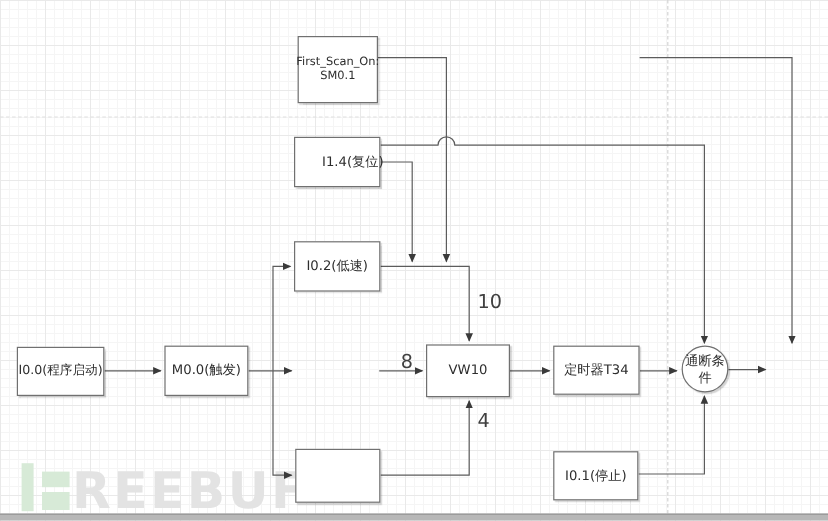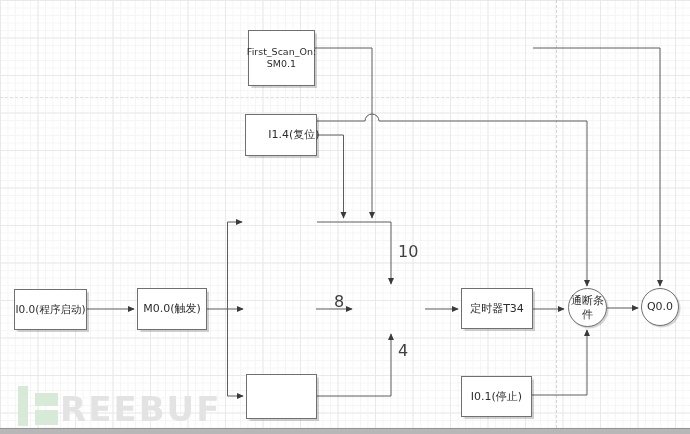--- a/index.html
+++ b/index.html
@@ -25,21 +25,21 @@
   }
   .node .lbl{display:block;white-space:nowrap;}
   .small{font-size:9.5px;}
   .tight{font-size:10.5px;}
   .circle{border-radius:50%;white-space:normal;padding:1px;}
   .circle .lbl{white-space:normal;}
   .edge-label{position:absolute;font-size:16px;color:#404040;z-index:3;}
   .wm{position:absolute;z-index:0;}
   .wm-bar{background:#d7ead7;}
   .wm-text{
-    left:60px;top:389px;font-size:34px;font-weight:bold;letter-spacing:2px;
+    left:60px;top:389px;font-size:42px;font-weight:bold;letter-spacing:2px;
     color:#e3e3e3;font-family:"DejaVu Sans","Liberation Sans",sans-serif;line-height:40px;
   }
   .bottom-bar{position:absolute;left:0;top:428px;width:690px;height:6px;background:#b7b7b7;border-top:1px solid #949494;z-index:4;box-sizing:border-box;}
 </style>
 </head>
 <body>
 
 <div id="canvas">
 
   <div class="pb-h"></div>
@@ -78,49 +78,52 @@
   <div class="node small" style="left:248px;top:30px;width:67px;height:56px;">
     <span class="lbl">First_Scan_On:</span>
     <span class="lbl">SM0.1</span>
   </div>
 
 
   <div class="node" style="left:245px;top:114px;width:72px;height:42px;padding-left:26px;">
     <span class="lbl">I1.4(复位)</span>
   </div>
 
+  <div class="node" style="left:245px;top:201px;width:72px;height:42px;">
+    <span class="lbl">I0.2(低速)</span>
+  </div>
 
   <div class="node tight" style="left:14px;top:289px;width:73px;height:41px;">
     <span class="lbl">I0.0(程序启动)</span>
   </div>
 
   <div class="node" style="left:137px;top:288px;width:70px;height:42px;">
     <span class="lbl">M0.0(触发)</span>
   </div>
 
 
+  <div class="node" style="left:355px;top:287px;width:70px;height:44px;">
+    <span class="lbl">VW10</span>
+  </div>
 
   <div class="node" style="left:461px;top:288px;width:72px;height:41px;">
     <span class="lbl">定时器T34</span>
   </div>
 
   <div class="node" style="left:246px;top:374px;width:71px;height:45px;">
     <span class="lbl"></span>
   </div>
 
   <div class="node" style="left:461px;top:376px;width:71px;height:41px;">
     <span class="lbl">I0.1(停止)</span>
   </div>
 
   <div class="node circle" style="left:568px;top:288px;width:39px;height:39px;justify-content:center;">
     <span class="lbl">通断条件</span>
   </div>
 
-  <div class="node circle" style="left:641px;top:288px;width:38px;height:38px;">
-    <span class="lbl">Q0.0</span>
-  </div>
 
   <span class="edge-label" style="left:398px;top:242px;">10</span>
   <span class="edge-label" style="left:334px;top:292px;">8</span>
   <span class="edge-label" style="left:398px;top:341px;">4</span>
 
   <div class="bottom-bar"></div>
 </div>
 
 </body></html>

